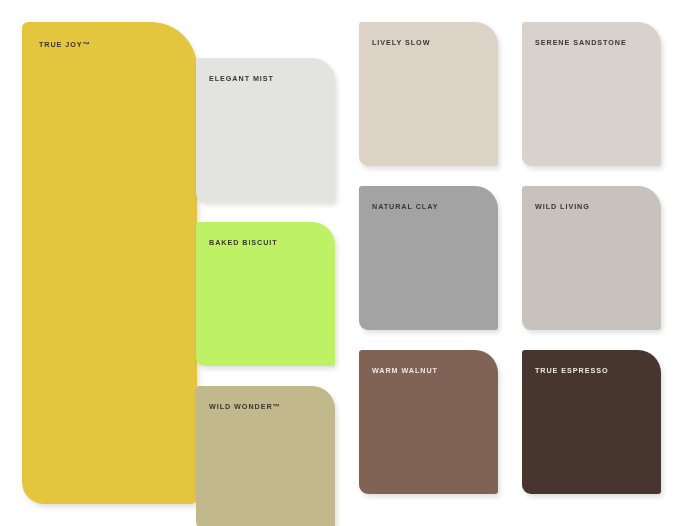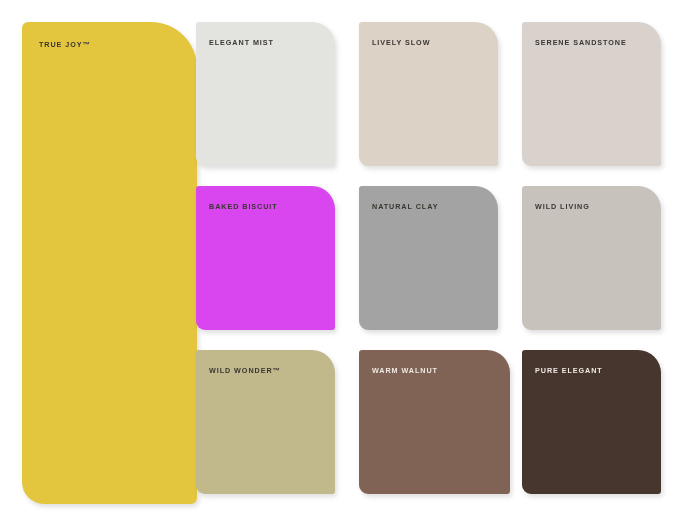--- a/index.html
+++ b/index.html
@@ -43,21 +43,21 @@
     height: 144px;
     border-top-left-radius: 3px;
     border-top-right-radius: 23px;
     border-bottom-right-radius: 3px;
     border-bottom-left-radius: 9px;
     box-shadow: 2px 3px 5px rgba(0,0,0,0.13);
     overflow: hidden;
   }
 
   
-  .col-1 { left: 196px; }
+  .col-1 { left: 196px; margin-top: 36px; }
   .col-2 { left: 359px; }
   .col-3 { left: 522px; text-align: right; }
   
   .row-1 { top: 22px; }
   .row-2 { top: 186px; }
   .row-3 { top: 350px; }
 
   
   .swatch-label {
     position: absolute;
@@ -91,37 +91,37 @@
   </div>
 
   <div class="grid-swatch col-2 row-1" style="background-color: rgb(220, 210, 198);">
     <span class="swatch-label label-dark">LIVELY SLOW</span>
   </div>
 
   <div class="grid-swatch col-3 row-1" style="background-color: rgb(216, 209, 204);">
     <span class="swatch-label label-dark">SERENE SANDSTONE</span>
   </div>
 
-  <div class="grid-swatch col-1 row-2" style="background-color: #d946ef;">
+  <div class="grid-swatch col-1 row-2" style="background-color: #bef264;">
     <span class="swatch-label label-dark">BAKED BISCUIT</span>
   </div>
 
   <div class="grid-swatch col-2 row-2" style="background-color: #a3a3a3;">
     <span class="swatch-label label-dark">NATURAL CLAY</span>
   </div>
 
   <div class="grid-swatch col-3 row-2" style="background-color: rgb(199, 194, 188);">
     <span class="swatch-label label-dark">WILD LIVING</span>
   </div>
 
   <div class="grid-swatch col-1 row-3" style="background-color: rgb(193, 185, 140);">
     <span class="swatch-label label-dark">WILD WONDER™</span>
   </div>
 
-  <div class="grid-swatch col-2 row-3" style="background-color: rgb(129, 99, 85); padding-left: 12px;">
+  <div class="grid-swatch col-2 row-3" style="background-color: rgb(129, 99, 85);">
     <span class="swatch-label label-light">WARM WALNUT</span>
   </div>
 
   <div class="grid-swatch col-3 row-3" style="background-color: rgb(71, 54, 46);">
-    <span class="swatch-label label-light">PURE ELEGANT</span>
+    <span class="swatch-label label-light">TRUE ESPRESSO</span>
   </div>
 
 </div>
 
 </body></html>

